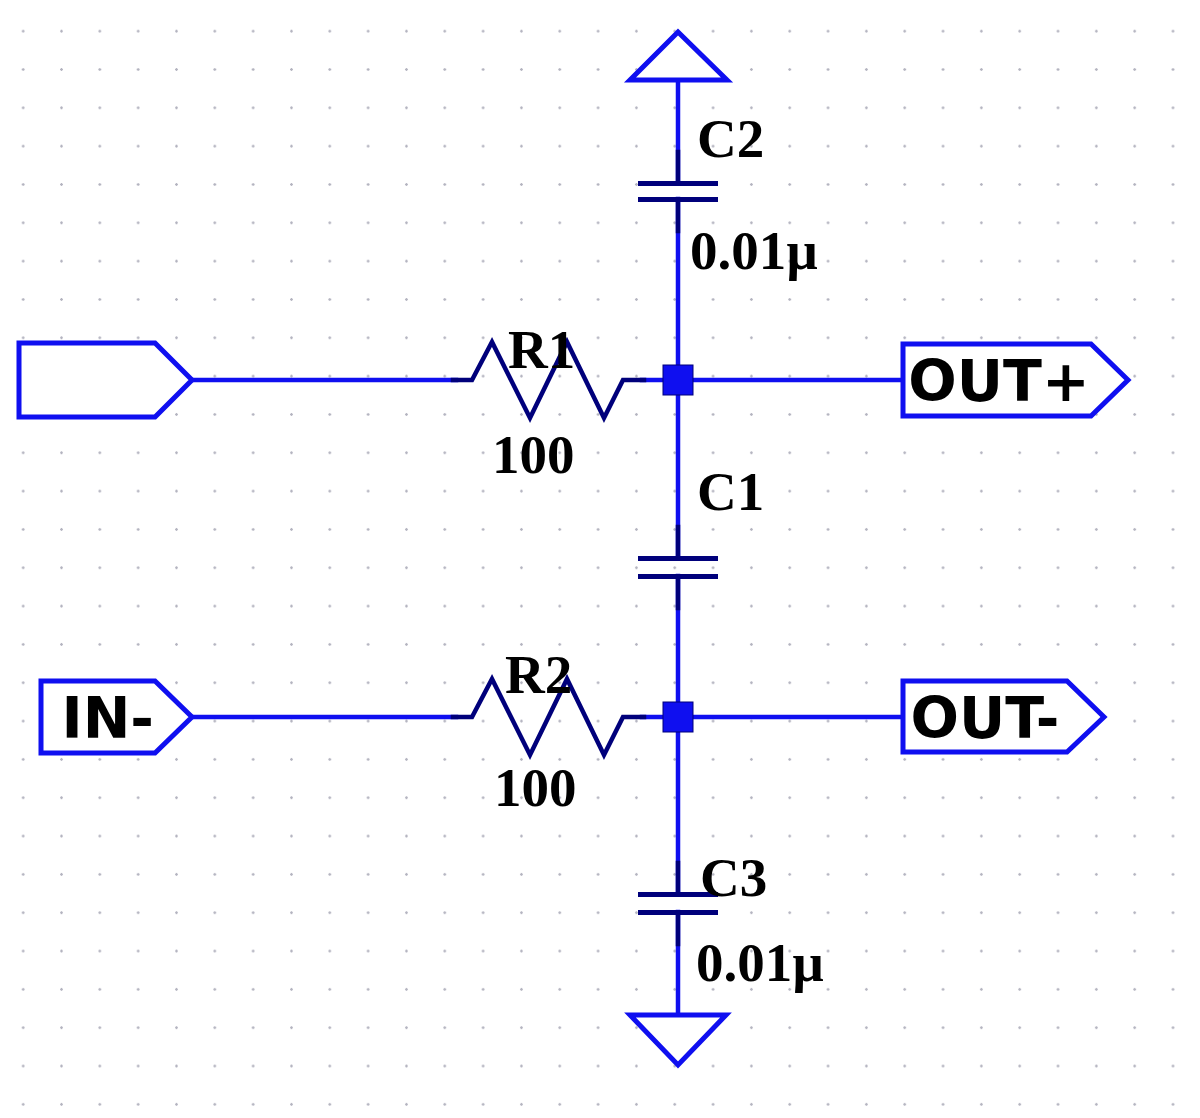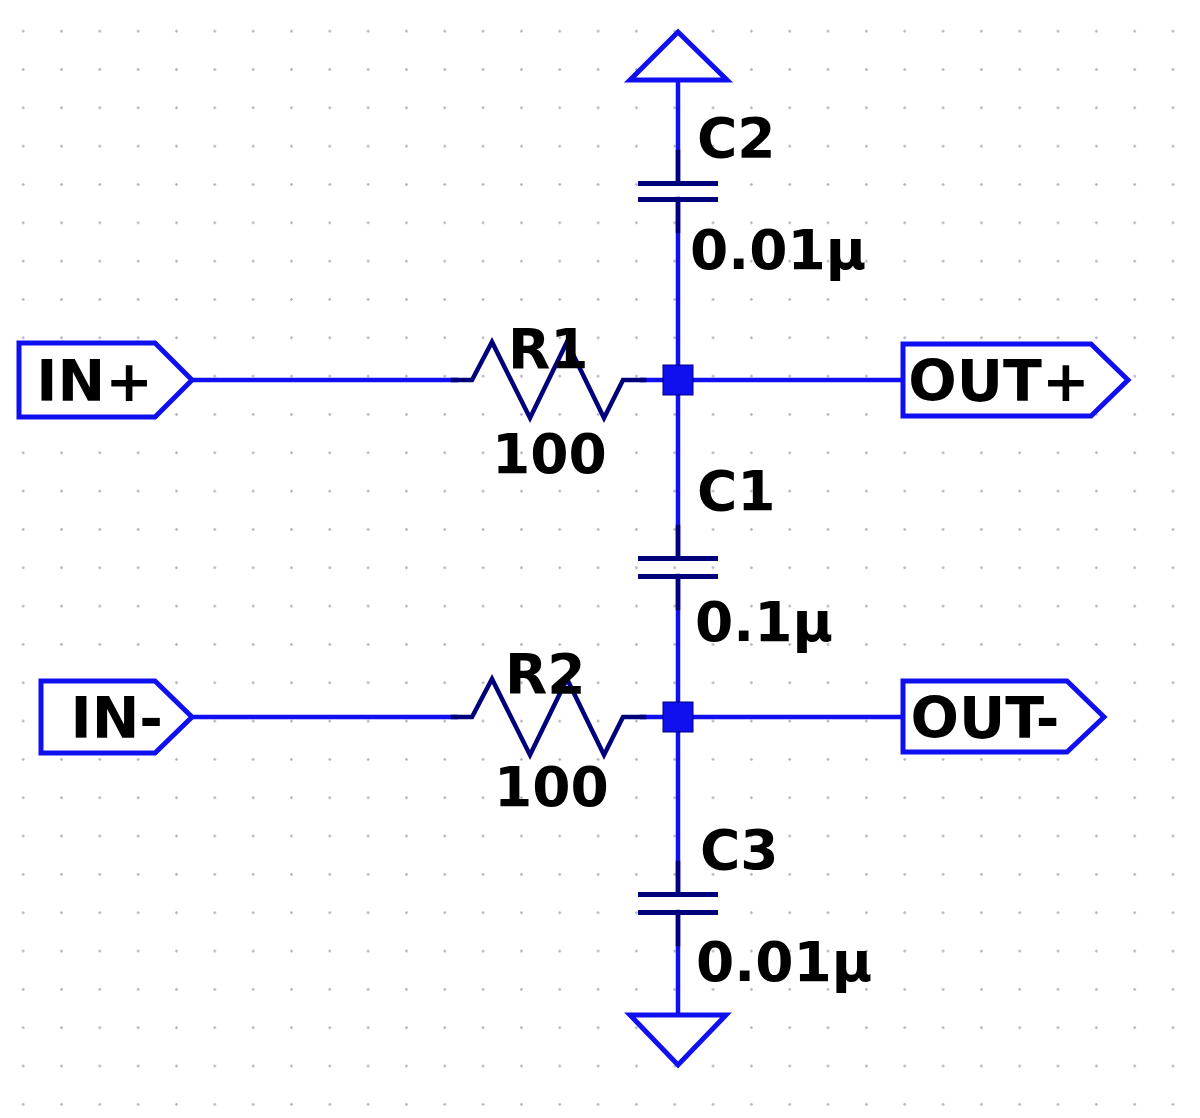--- a/index.html
+++ b/index.html
@@ -65,20 +65,21 @@
   }
   .lbl {
     position: absolute;
     color: var(--text, #000);
     font-weight: bold;
     line-height: 1;
     white-space: nowrap;
   }
   .comp {
     font-size: 55px;
+    font-family: Liberation Serif, serif;
   }
   .portlbl {
     font-size: 57px;
     transform: translate(-50%, -48%);
   }
   .portlbl-right {
     font-size: 57px;
     transform: translate(-100%, -48%);
   }
 </style>
@@ -131,30 +132,28 @@
 
     <rect class="junction" x="663" y="365" width="30" height="30"></rect>
     <rect class="junction" x="663" y="702" width="30" height="30"></rect>
 
     <polygon class="port-shape" points="19,343 155,343 192,380 155,417 19,417"></polygon>
     <polygon class="port-shape" points="41,681 155,681 192,717 155,753 41,753"></polygon>
     <polygon class="port-shape" points="903,344 1091,344 1128,380 1091,416 903,416"></polygon>
     <polygon class="port-shape" points="903,681 1067,681 1104,717 1067,752 903,752"></polygon>
   </svg>
 
-  <div class="lbl portlbl-right" style="left:153px; top:380px;">IN+</div>
-  <div class="lbl portlbl-right" style="left:163px; top:717px;">IN-</div>
+  <div class="lbl portlbl-right" style="left:154px; top:717px;">IN-</div>
   <div class="lbl portlbl" style="left:999px; top:380px;">OUT+</div>
   <div class="lbl portlbl" style="left:985px; top:717px;">OUT-</div>
 
   <div class="lbl comp" style="left:697px; top:111px;">C2</div>
   <div class="lbl comp" style="left:508px; top:283px;margin-top:39px;">R1</div>
   <div class="lbl comp" style="left:697px; top:464px;">C1</div>
   <div class="lbl comp" style="left:505px; top:647px;">R2</div>
-  <div class="lbl comp" style="left:700px; top:823px;">C3</div>
+  <div class="lbl comp" style="left:700px; top:850px;">C3</div>
 
   <div class="lbl comp" style="left:690px; top:223px;">0.01µ</div>
   <div class="lbl comp" style="left:492px; top:427px;">100</div>
-  <div class="lbl comp" style="left:695px; top:595px;">0.1µ</div>
   <div class="lbl comp" style="left:494px; top:760px;">100</div>
   <div class="lbl comp" style="left:696px; top:935px;">0.01µ</div>
 
 </div>
 
 </body></html>

